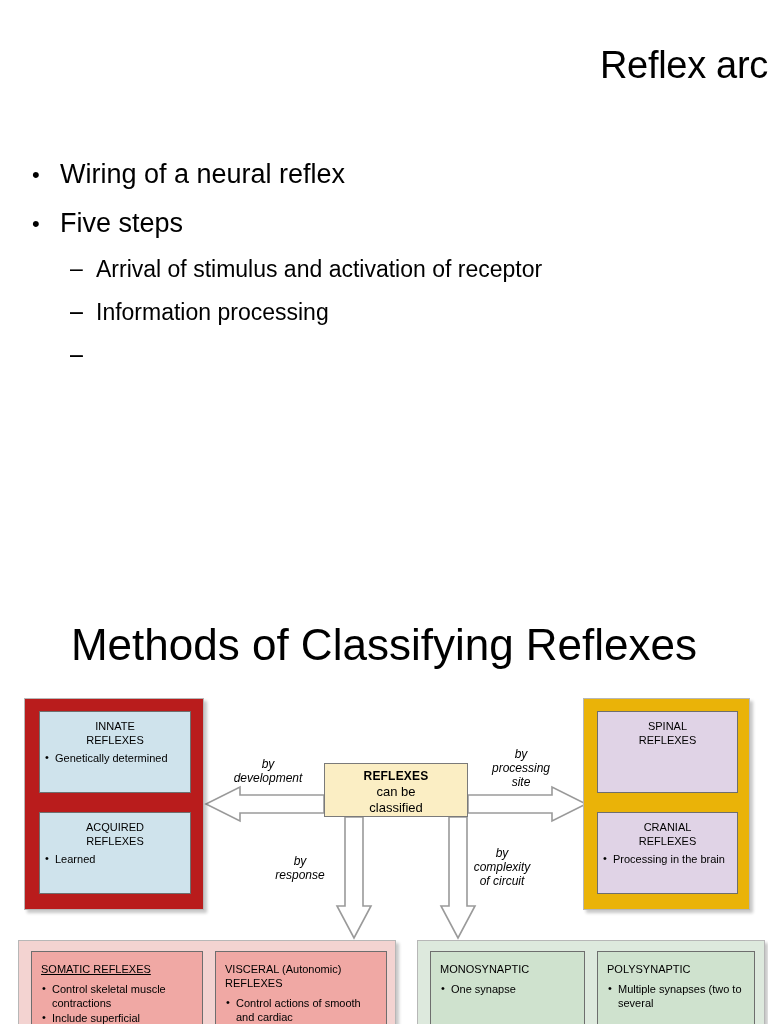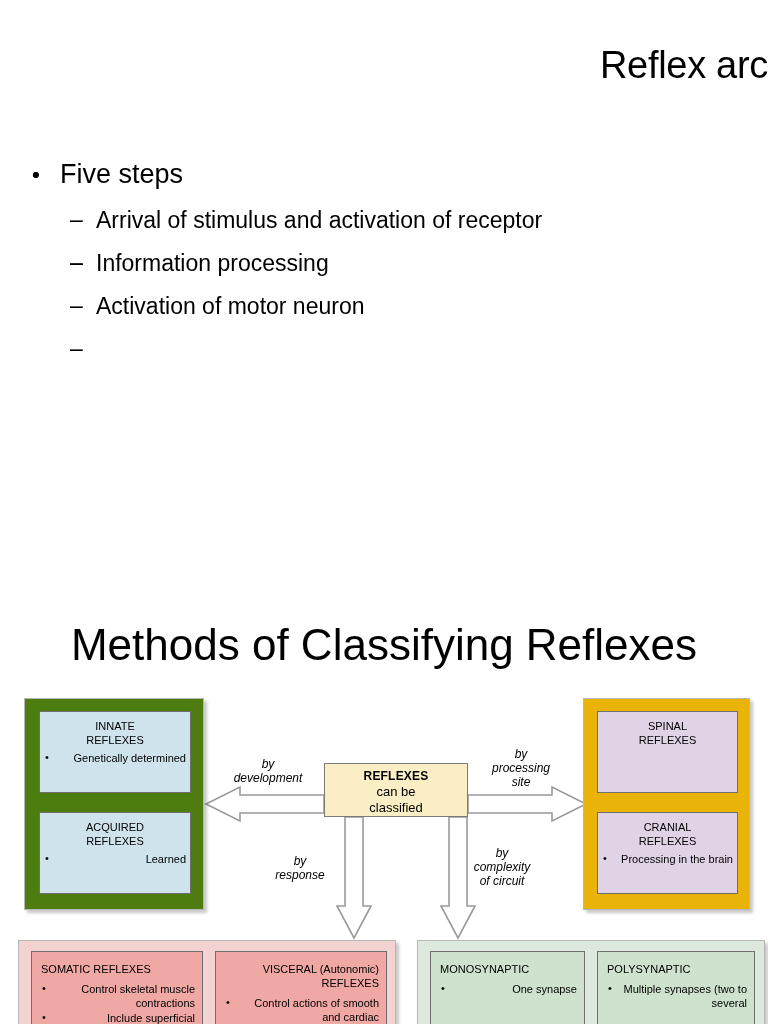--- a/index.html
+++ b/index.html
@@ -82,21 +82,21 @@
     height: 330px;
   }
 
   
   .group {
     position: absolute;
     box-sizing: border-box;
     border: 1px solid #b7b7b7;
     box-shadow: 3px 3px 3px rgba(0,0,0,0.22);
   }
-  .group.left      { left: 24px;  top: 4px;   width: 180px; height: 212px; background: #4d7c0f; }
+  .group.left      { left: 24px;  top: 4px;   width: 180px; height: 212px; background: #b91c1c; }
   .group.right     { left: 583px; top: 4px;   width: 167px; height: 212px; background: #eab308; }
   .group.bottom-l  { left: 18px;  top: 246px; width: 378px; height: 100px; background: #f3d3d1; }
   .group.bottom-r  { left: 417px; top: 246px; width: 348px; height: 100px; background: #dde9dd; }
 
   
   .ibox {
     position: absolute;
     box-sizing: border-box;
     border: 1px solid #6e6e6e;
     text-align: center;
@@ -113,42 +113,41 @@
   .ibox ul {
     margin: 4px 0 0 0;
     padding: 0;
     list-style: none;
     text-align: left;
   }
   .ibox li {
     position: relative;
     padding-left: 11px;
     margin-bottom: 1px;
-    text-align: right;
   }
   .ibox li::before {
     content: "\2022";
     position: absolute;
     left: 1px;
     top: -1px;
   }
 
   .ibox.innate   { left: 14px;  top: 12px;  width: 152px; height: 82px; }
   .ibox.acquired { left: 14px;  top: 113px; width: 152px; height: 82px; }
   .ibox.spinal   { left: 13px;  top: 12px;  width: 141px; height: 82px; }
   .ibox.cranial  { left: 13px;  top: 113px; width: 141px; height: 82px; }
 
   
   .ibox.wide { padding: 10px 7px 0 9px; text-align: left; }
   .ibox.wide .hdr { display: block; }
   .ibox.wide ul { margin-top: 6px; }
 
   .ibox.somatic   { left: 12px;  top: 10px; width: 172px; height: 110px; }
   .ibox.visceral  { left: 196px; top: 10px; width: 172px; height: 110px; text-align: left; }
-  .ibox.visceral .hdr { text-align: right; display: block; }
+  .ibox.visceral .hdr { text-align: left; display: block; }
   .ibox.mono      { left: 12px;  top: 10px; width: 155px; height: 110px; }
   .ibox.poly      { left: 179px; top: 10px; width: 158px; height: 110px; }
 
   
   .center-box {
     position: absolute;
     left: 324px;
     top: 69px;
     width: 144px;
     height: 54px;
@@ -185,39 +184,39 @@
   .alabel.compl { left: 442px; top: 152px; width: 120px; }
 </style>
 </head>
 <body>
 
 <div class="slide-title">Reflex arc</div>
 
 <div class="bullets">
   <div class="bullet-l1">
     <span class="mark">•</span>
+    <span>Wiring of a neural reflex</span>
   </div>
   <div class="bullet-l1">
     <span class="mark">•</span>
     <span>Five steps</span>
   </div>
   <div class="bullet-l2">
     <span class="mark">–</span>
     <span>Arrival of stimulus and activation of receptor</span>
   </div>
   <div class="bullet-l2">
     <span class="mark">–</span>
   </div>
   <div class="bullet-l2">
     <span class="mark">–</span>
     <span>Information processing</span>
   </div>
   <div class="bullet-l2">
     <span class="mark">–</span>
-    <span>Activation of motor neuron</span>
   </div>
   <div class="bullet-l2">
     <span class="mark">–</span>
   </div>
 </div>
 
 <div class="slide2-title">Methods of Classifying Reflexes</div>
 
 <div class="diagram">
 
@@ -258,21 +257,21 @@
       <span class="hdr" style="white-space: pre-line;">CRANIAL
 REFLEXES</span>
       <ul>
         <li>Processing in the brain</li>
       </ul>
     </div>
   </div>
 
   <div class="group bottom-l">
     <div class="ibox pink wide somatic">
-      <span class="hdr" style="white-space: pre-line;">SOMATIC REFLEXES</span>
+      <span class="hdr" style="white-space: pre-line; text-decoration: underline;">SOMATIC REFLEXES</span>
       <ul>
         <li>Control skeletal muscle contractions</li>
         <li>Include superficial</li>
       </ul>
     </div>
     <div class="ibox pink wide visceral">
       <span class="hdr" style="white-space: pre-line;">VISCERAL (Autonomic)
 REFLEXES</span>
       <ul>
         <li>Control actions of smooth and cardiac</li>

